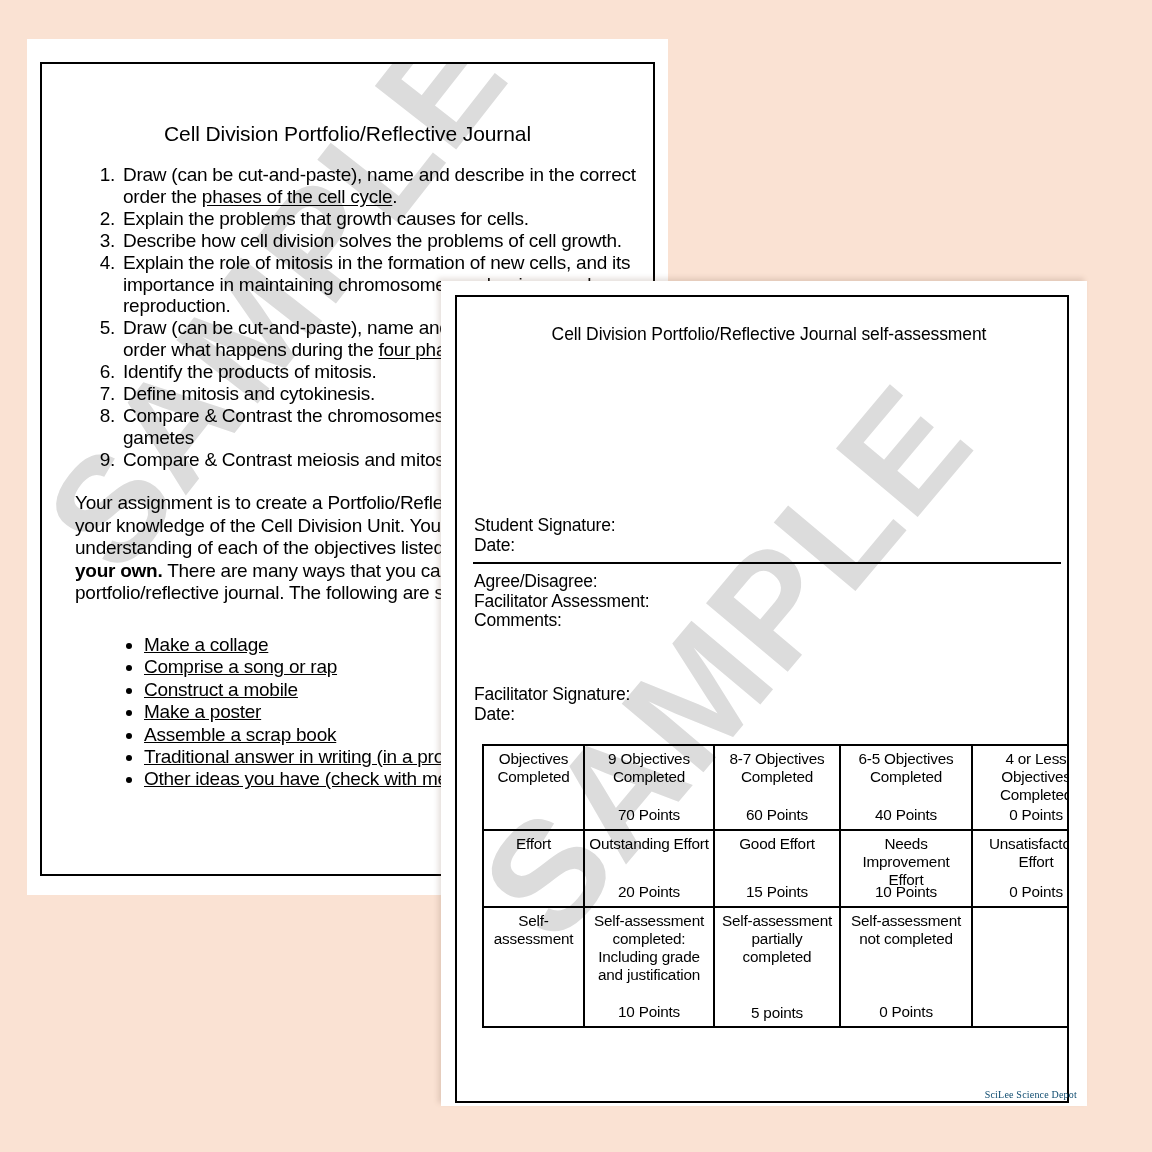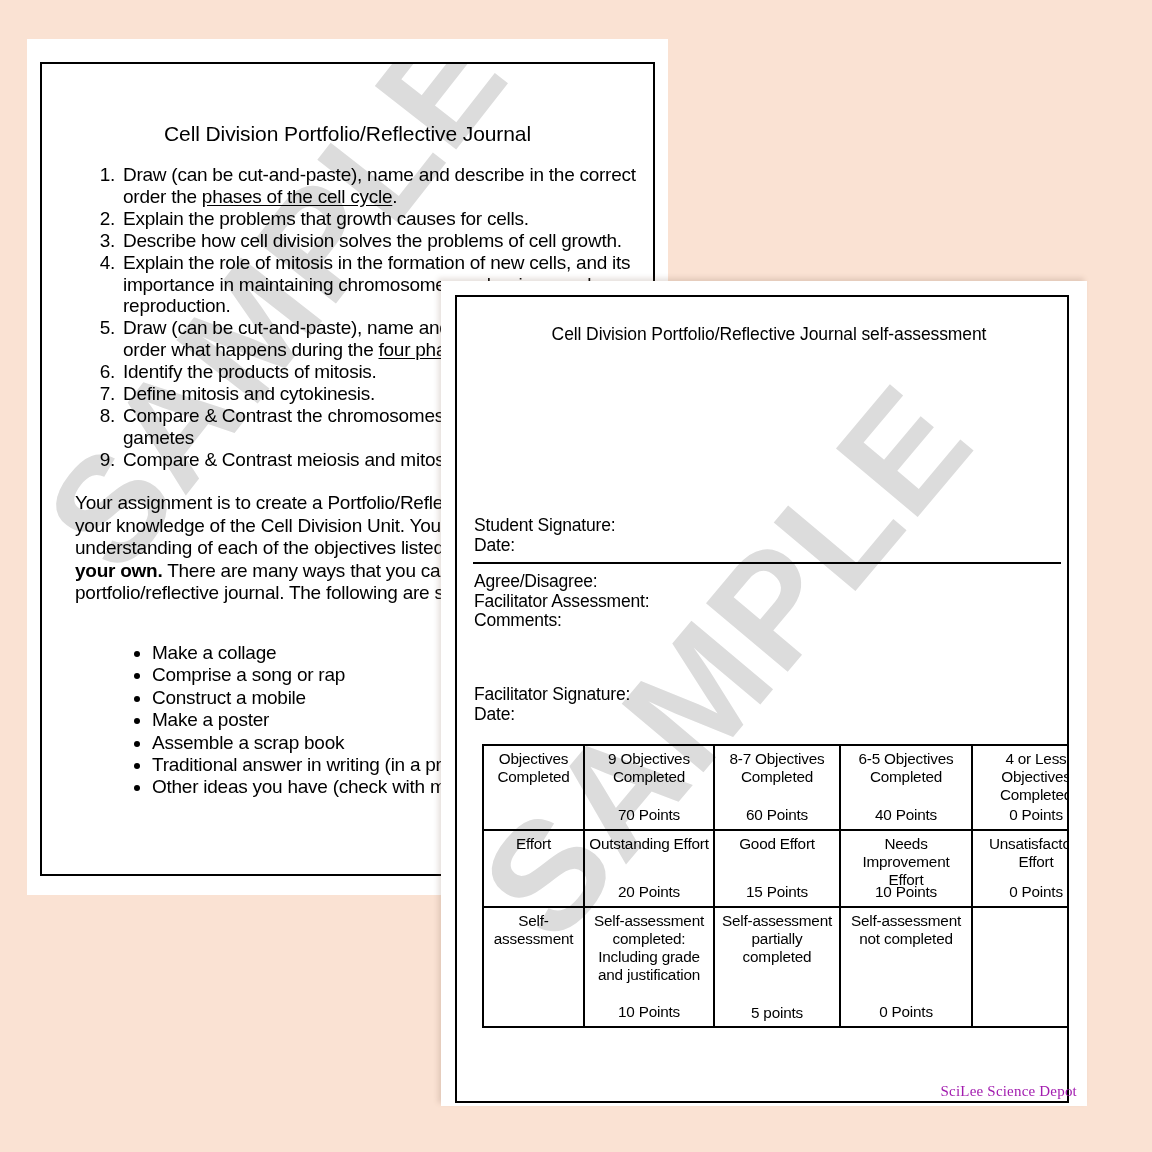--- a/index.html
+++ b/index.html
@@ -151,26 +151,27 @@
     font-size: 19px;
     line-height: 22.6px;
     letter-spacing: -0.25px;
   }
 
   .bul-list {
     position: absolute;
     left: 72px;
     top: 562px;
     width: 560px;
-    margin: 16px;
+    margin: 8px;
     padding: 0 0 0 22px;
     font-size: 19px;
     line-height: 22.4px;
     letter-spacing: -0.25px;
     list-style-type: disc;
+    text-decoration: underline;
   }
 
   
   .p2-body {
     position: absolute;
     left: 7px; top: 0;
     width: 100%;
     height: 100%;
     z-index: 3;
   }
@@ -242,22 +243,22 @@
     right: 0;
     bottom: 4px;
     text-align: center;
   }
 
   .credit {
     position: absolute;
     right: 10px;
     bottom: 6px;
     font-family: "Liberation Serif", serif;
-    font-size: 15px;
-    color: #a21caf;
+    font-size: 10px;
+    color: #0c4a6e;
     letter-spacing: 0.2px;
     z-index: 5;
   }
 </style>
 </head>
 <body>
 
 <div class="canvas">
 
   <div class="sheet sheet-1">

